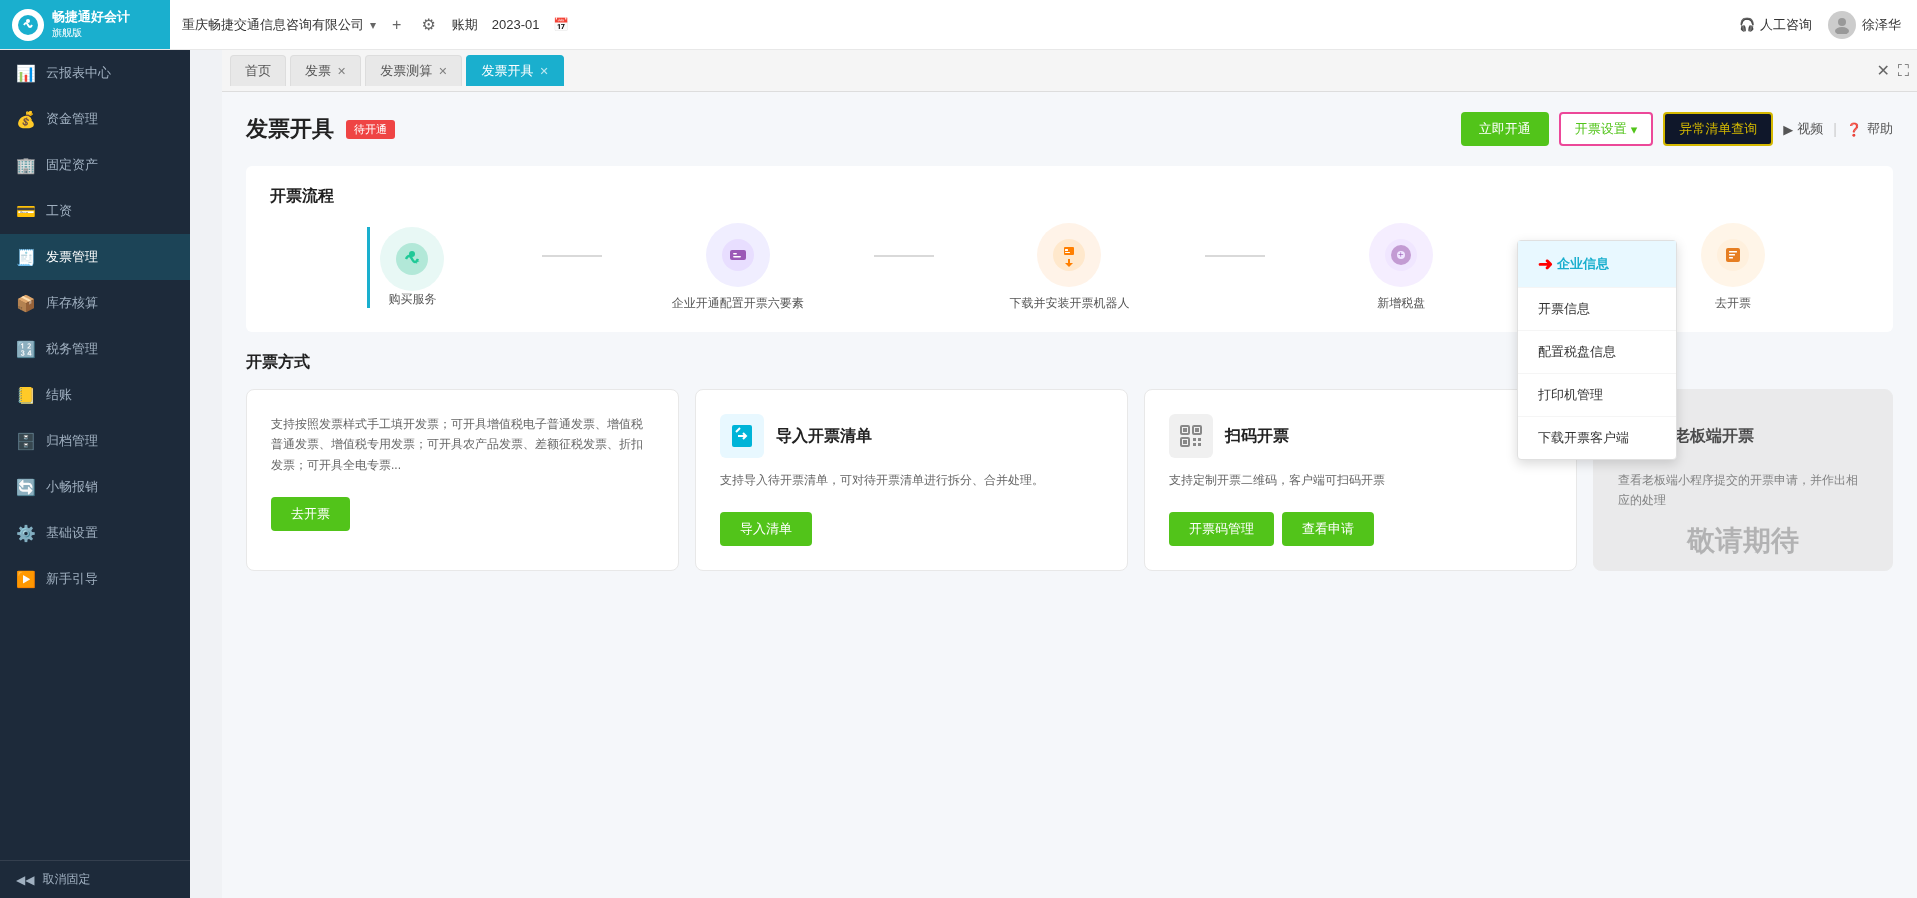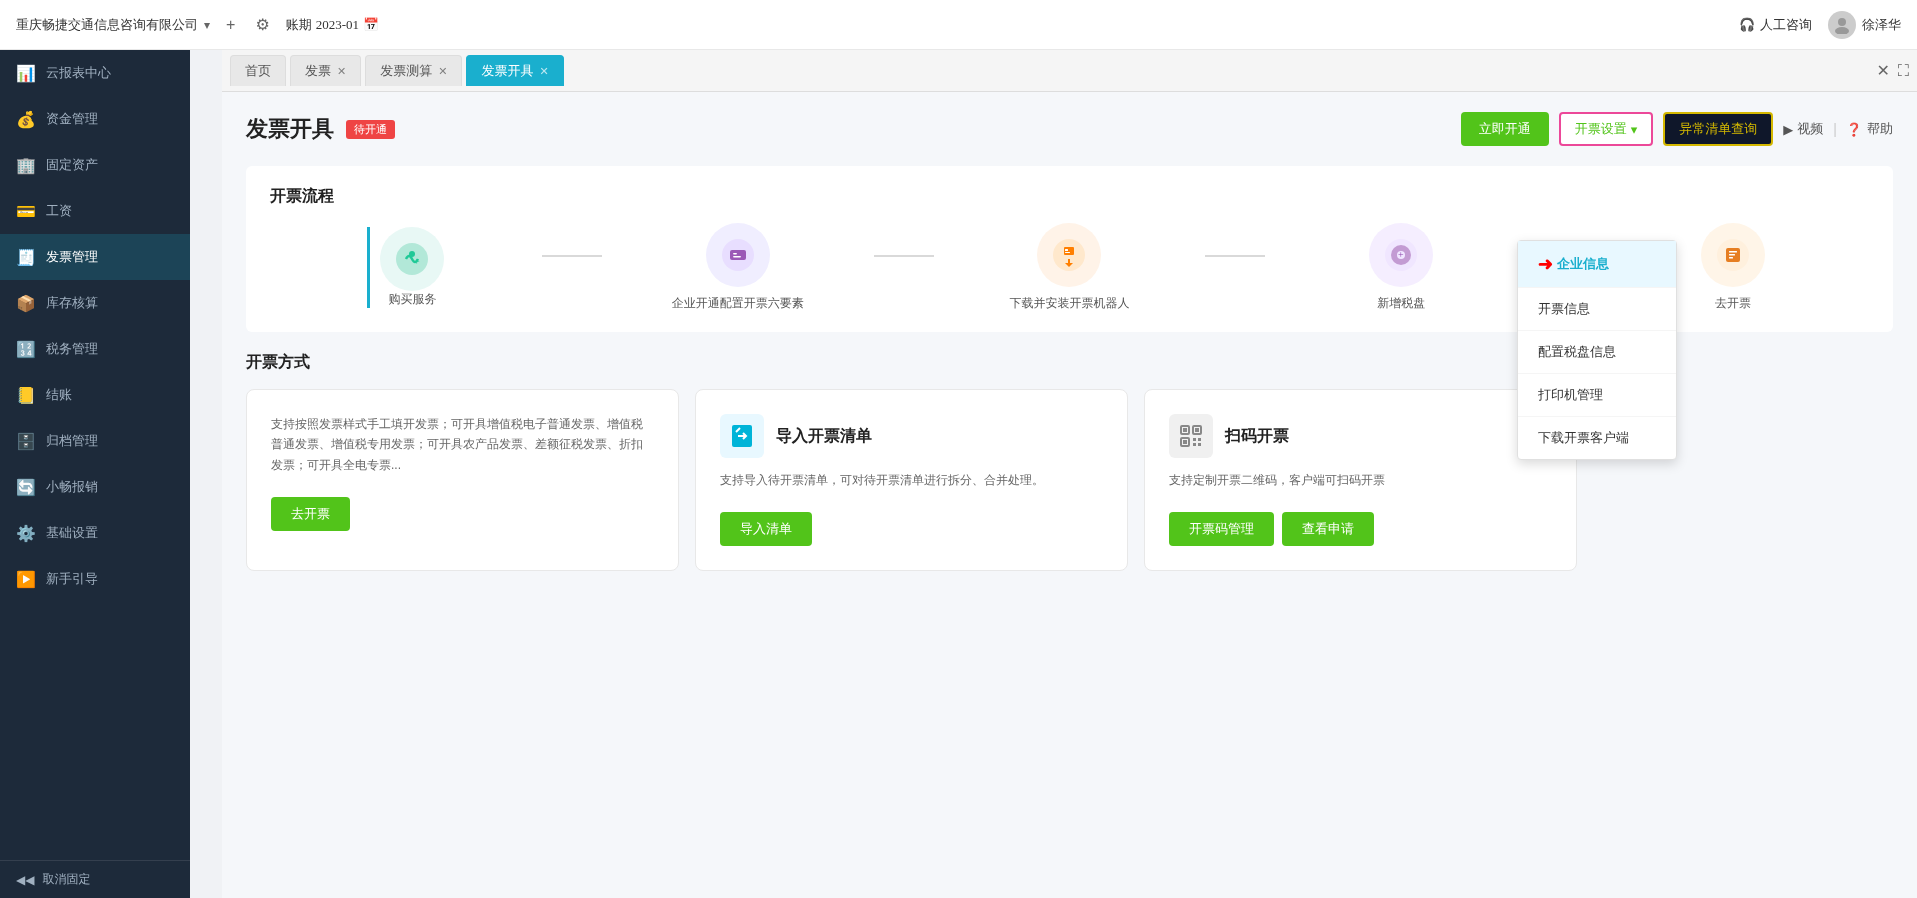--- a/index.html
+++ b/index.html
@@ -15,21 +15,21 @@
     .page-content { flex: 1; overflow-y: auto; background: #f5f7fa; padding: 20px 24px; position: relative; }
 
     
     .logo-area { display: flex; align-items: center; gap: 8px; width: 170px; background: #1aafce; height: 100%; margin-left: -16px; padding: 0 12px; flex-shrink: 0; }
     .logo-icon { width: 32px; height: 32px; background: #fff; border-radius: 50%; display: flex; align-items: center; justify-content: center; }
     .logo-text { color: #fff; font-size: 13px; font-weight: bold; line-height: 1.3; }
     .logo-badge { color: #fff; font-size: 10px; }
     .company-selector { display: flex; align-items: center; gap: 6px; cursor: pointer; font-size: 13px; color: #333; }
     .company-arrow { color: #666; font-size: 12px; }
     .icon-btn { background: none; border: none; cursor: pointer; color: #666; font-size: 16px; padding: 4px; }
-    .period-label { color: #333; font-size: 13px; display: flex; align-items: center; gap: 4px; font-family: Liberation Serif, serif; }
+    .period-label { color: #333; font-size: 13px; display: flex; align-items: center; gap: 14px; }
     .period-cal-icon { color: #1aafce; }
     .top-bar-right { margin-left: auto; display: flex; align-items: center; gap: 16px; }
     .support-btn { display: flex; align-items: center; gap: 4px; color: #333; font-size: 13px; cursor: pointer; }
     .user-area { display: flex; align-items: center; gap: 6px; cursor: pointer; }
     .user-avatar { width: 28px; height: 28px; border-radius: 50%; background: #ccc; display: flex; align-items: center; justify-content: center; }
     .user-name { font-size: 13px; color: #333; }
 
     
     .sidebar-item { display: flex; align-items: center; gap: 10px; padding: 13px 16px; color: #a0b0c0; cursor: pointer; transition: background 0.2s; font-size: 13px; }
     .sidebar-item.active { color: #fff; background: rgba(26,175,206,0.2); }
@@ -96,20 +96,33 @@
     .sidebar::-webkit-scrollbar { width: 4px; }
     .sidebar::-webkit-scrollbar-track { background: transparent; }
     .sidebar::-webkit-scrollbar-thumb { background: rgba(255,255,255,0.2); border-radius: 2px; }
   </style>
 </head>
 <body>
 
 <div class="app-container">
 
   <div class="top-bar">
+    <div class="logo-area">
+      <div class="logo-icon">
+        <svg width="22" height="22" viewBox="0 0 22 22">
+          <circle cx="11" cy="11" r="10" fill="#1aafce"></circle>
+          <path d="M7 11 Q9 7 11 11 Q13 15 15 11" stroke="#fff" stroke-width="2" fill="none"></path>
+          <circle cx="11" cy="7" r="2" fill="#fff"></circle>
+        </svg>
+      </div>
+      <div>
+        <div class="logo-text">畅捷通好会计</div>
+        <div class="logo-badge">旗舰版</div>
+      </div>
+    </div>
     <div class="company-selector">
       <span>重庆畅捷交通信息咨询有限公司</span>
       <span class="company-arrow">▾</span>
     </div>
     <button class="icon-btn">+</button>
     <button class="icon-btn">⚙</button>
     <span class="period-label">
       <span>账期</span>
       <span>2023-01</span>
       <span class="period-cal-icon">📅</span>
@@ -357,20 +370,35 @@
                 </div>
                 <span class="method-name">扫码开票</span>
               </div>
               <div class="method-desc">支持定制开票二维码，客户端可扫码开票</div>
               <div style="display:flex;gap:8px;">
                 <button class="btn-green-sm">开票码管理</button>
                 <button class="btn-green-sm">查看申请</button>
               </div>
             </div>
 
+            <div class="method-card disabled" style="position:relative;overflow:hidden;">
+              <div class="method-card-header">
+                <div class="method-icon method-icon-orange">
+                  <svg width="28" height="28" viewBox="0 0 28 28">
+                    <rect x="4" y="3" width="20" height="22" rx="2" fill="#ff9900"></rect>
+                    <rect x="7" y="8" width="14" height="2" rx="1" fill="#fff"></rect>
+                    <rect x="7" y="12" width="14" height="2" rx="1" fill="#fff"></rect>
+                    <rect x="7" y="16" width="10" height="2" rx="1" fill="#fff"></rect>
+                  </svg>
+                </div>
+                <span class="method-name">老板端开票</span>
+              </div>
+              <div class="method-desc">查看老板端小程序提交的开票申请，并作出相应的处理</div>
+              <div class="overlay-text">敬请期待</div>
+            </div>
           </div>
         </div>
 
         <div class="dropdown-menu">
           <div class="dropdown-item highlighted">
             <span style="display:inline-flex;align-items:center;gap:4px;">
               <span style="color:red;font-size:18px;">➜</span>
               <span>企业信息</span>
             </span>
           </div>

